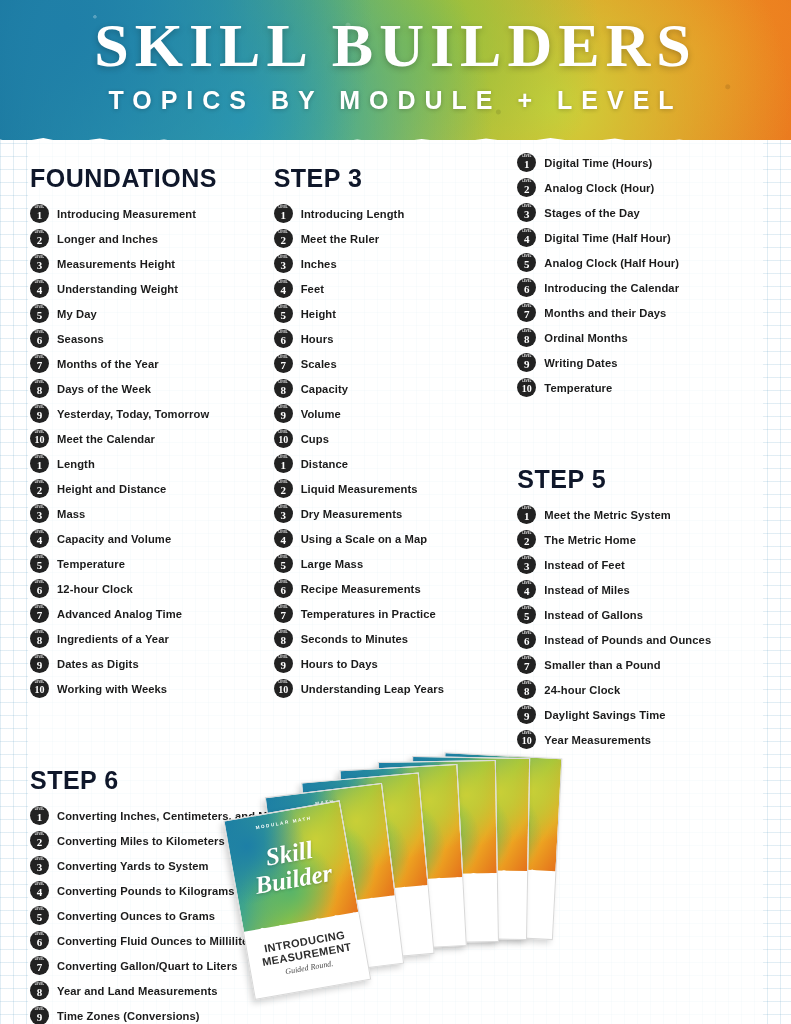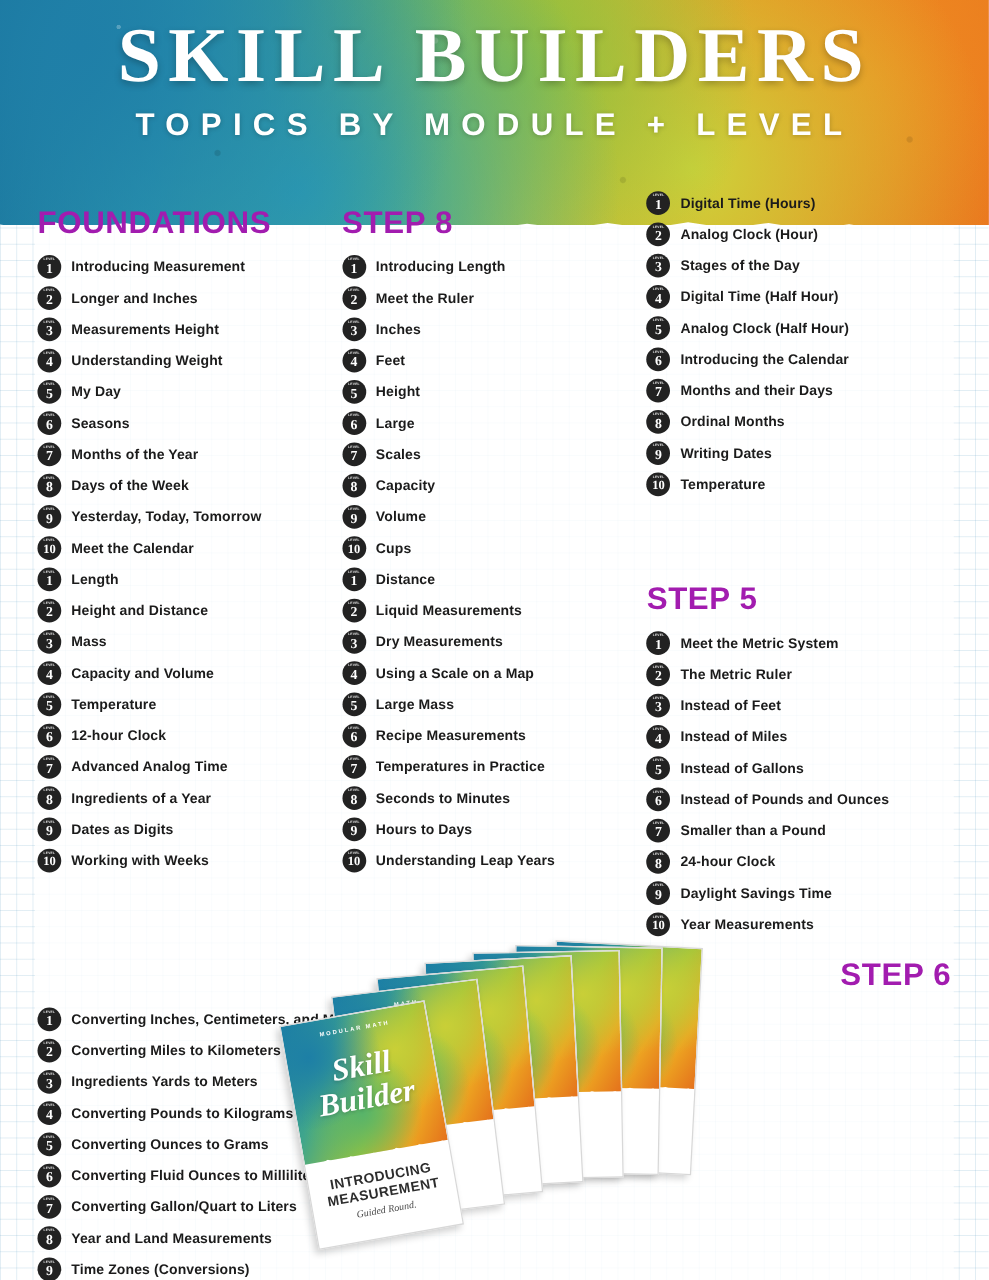--- a/index.html
+++ b/index.html
@@ -30,21 +30,21 @@
     left: 28px; top: 140px;
     width: 735px; height: 884px;
     background: rgba(255,255,255,0.80);
     z-index: 1;
   }
 
   
   .banner {
     position: absolute;
     left: 0; top: 0;
-    width: 791px; height: 180px;
+    width: 791px; height: 140px;
     z-index: 3;
     overflow: hidden;
     background:
       radial-gradient(circle at 8% 20%, #1f7fa8 0%, rgba(31,127,168,0) 42%),
       radial-gradient(circle at 30% 85%, #2fa0b4 0%, rgba(47,160,180,0) 45%),
       radial-gradient(circle at 52% 30%, #8dbf3f 0%, rgba(141,191,63,0) 45%),
       radial-gradient(circle at 70% 75%, #cdd23a 0%, rgba(205,210,58,0) 42%),
       radial-gradient(circle at 88% 35%, #f08a21 0%, rgba(240,138,33,0) 48%),
       radial-gradient(circle at 98% 80%, #e2621c 0%, rgba(226,98,28,0) 40%),
       linear-gradient(100deg, #176f96 0%, #2b93a8 18%, #5aae6c 38%, #a8c73c 55%, #e2a41e 75%, #e4701d 100%);
@@ -110,21 +110,21 @@
     padding: 0 30px;
     gap: 0;
   }
   .col { width: 250px; }
 
   .section-title {
     font-family: "Liberation Sans", sans-serif;
     font-weight: bold;
     font-size: 25px;
     letter-spacing: 0.5px;
-    color: #a21caf;
+    color: #0f172a;
     margin: 14px 0 8px 0;
   }
   .section-title.foundations { font-size: 25px; }
 
   ul.topic-list {
     list-style: none;
     margin: 0; padding: 0;
   }
   ul.topic-list li {
     display: flex;
@@ -169,21 +169,21 @@
     color: #1b1b1b;
     white-space: nowrap;
     letter-spacing: 0.1px;
   }
 
   
   .bottom-block {
     padding: 0 30px;
     margin-top: 12px;
   }
-  .bottom-block .section-title { margin-bottom: 8px; text-align: right; }
+  .bottom-block .section-title { margin-bottom: 8px; }
   .bottom-list { width: 330px; }
 
   
   .booklets {
     position: absolute;
     left: 255px; top: 740px;
     width: 500px; height: 250px;
     z-index: 5;
   }
   .book {
@@ -329,21 +329,21 @@
           <li>
             <span class="badge two-digit">
               <span class="lvl">LEVEL</span>
               <span class="num">10</span>
             </span>
             <span class="topic-label">Meet the Calendar</span>
           </li>
         </ul>
     </div>
     <div class="col">
-      <div class="section-title">STEP 8</div>
+      <div class="section-title">STEP 3</div>
       <ul class="topic-list">
           <li>
             <span class="badge">
               <span class="lvl">LEVEL</span>
               <span class="num">1</span>
             </span>
             <span class="topic-label">Introducing Length</span>
           </li>
           <li>
             <span class="badge">
@@ -371,21 +371,21 @@
               <span class="lvl">LEVEL</span>
               <span class="num">5</span>
             </span>
             <span class="topic-label">Height</span>
           </li>
           <li>
             <span class="badge">
               <span class="lvl">LEVEL</span>
               <span class="num">6</span>
             </span>
-            <span class="topic-label">Large</span>
+            <span class="topic-label">Hours</span>
           </li>
           <li>
             <span class="badge">
               <span class="lvl">LEVEL</span>
               <span class="num">7</span>
             </span>
             <span class="topic-label">Scales</span>
           </li>
           <li>
             <span class="badge">
@@ -643,21 +643,21 @@
               <span class="lvl">LEVEL</span>
               <span class="num">1</span>
             </span>
             <span class="topic-label">Meet the Metric System</span>
           </li>
           <li>
             <span class="badge">
               <span class="lvl">LEVEL</span>
               <span class="num">2</span>
             </span>
-            <span class="topic-label">The Metric Ruler</span>
+            <span class="topic-label">The Metric Home</span>
           </li>
           <li>
             <span class="badge">
               <span class="lvl">LEVEL</span>
               <span class="num">3</span>
             </span>
             <span class="topic-label">Instead of Feet</span>
           </li>
           <li>
             <span class="badge">
@@ -727,21 +727,21 @@
             <span class="lvl">LEVEL</span>
             <span class="num">2</span>
           </span>
           <span class="topic-label">Converting Miles to Kilometers</span>
         </li>
         <li>
           <span class="badge">
             <span class="lvl">LEVEL</span>
             <span class="num">3</span>
           </span>
-          <span class="topic-label">Ingredients Yards to Meters</span>
+          <span class="topic-label">Converting Yards to System</span>
         </li>
         <li>
           <span class="badge">
             <span class="lvl">LEVEL</span>
             <span class="num">4</span>
           </span>
           <span class="topic-label">Converting Pounds to Kilograms</span>
         </li>
         <li>
           <span class="badge">

